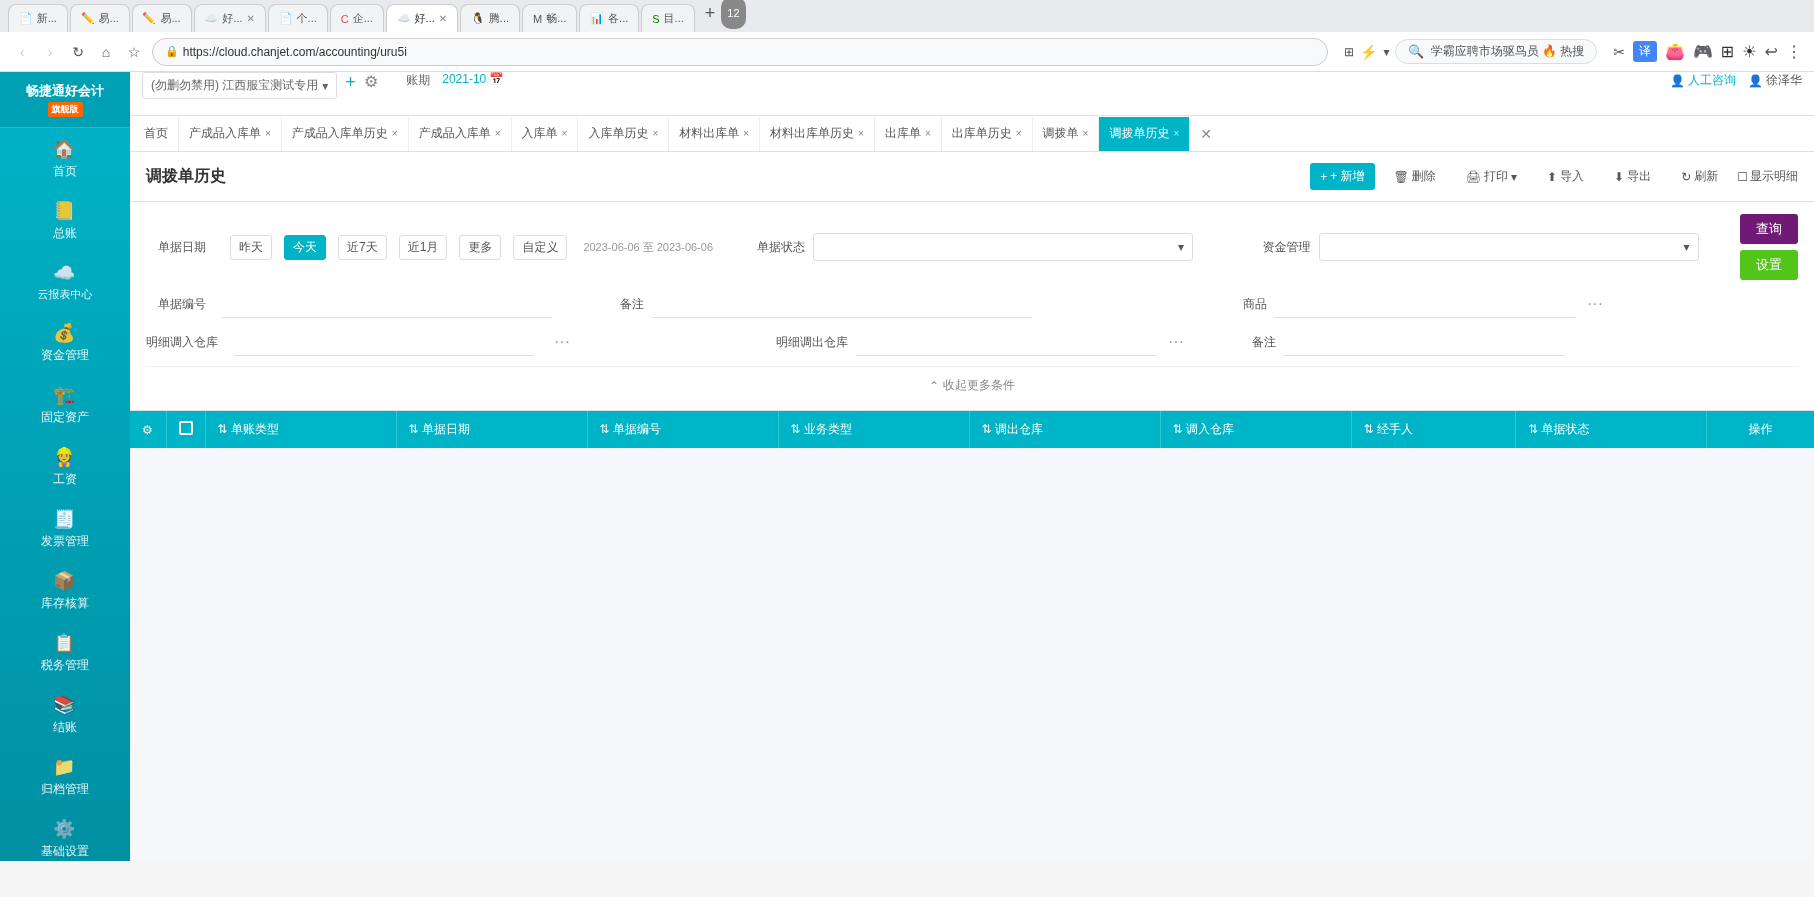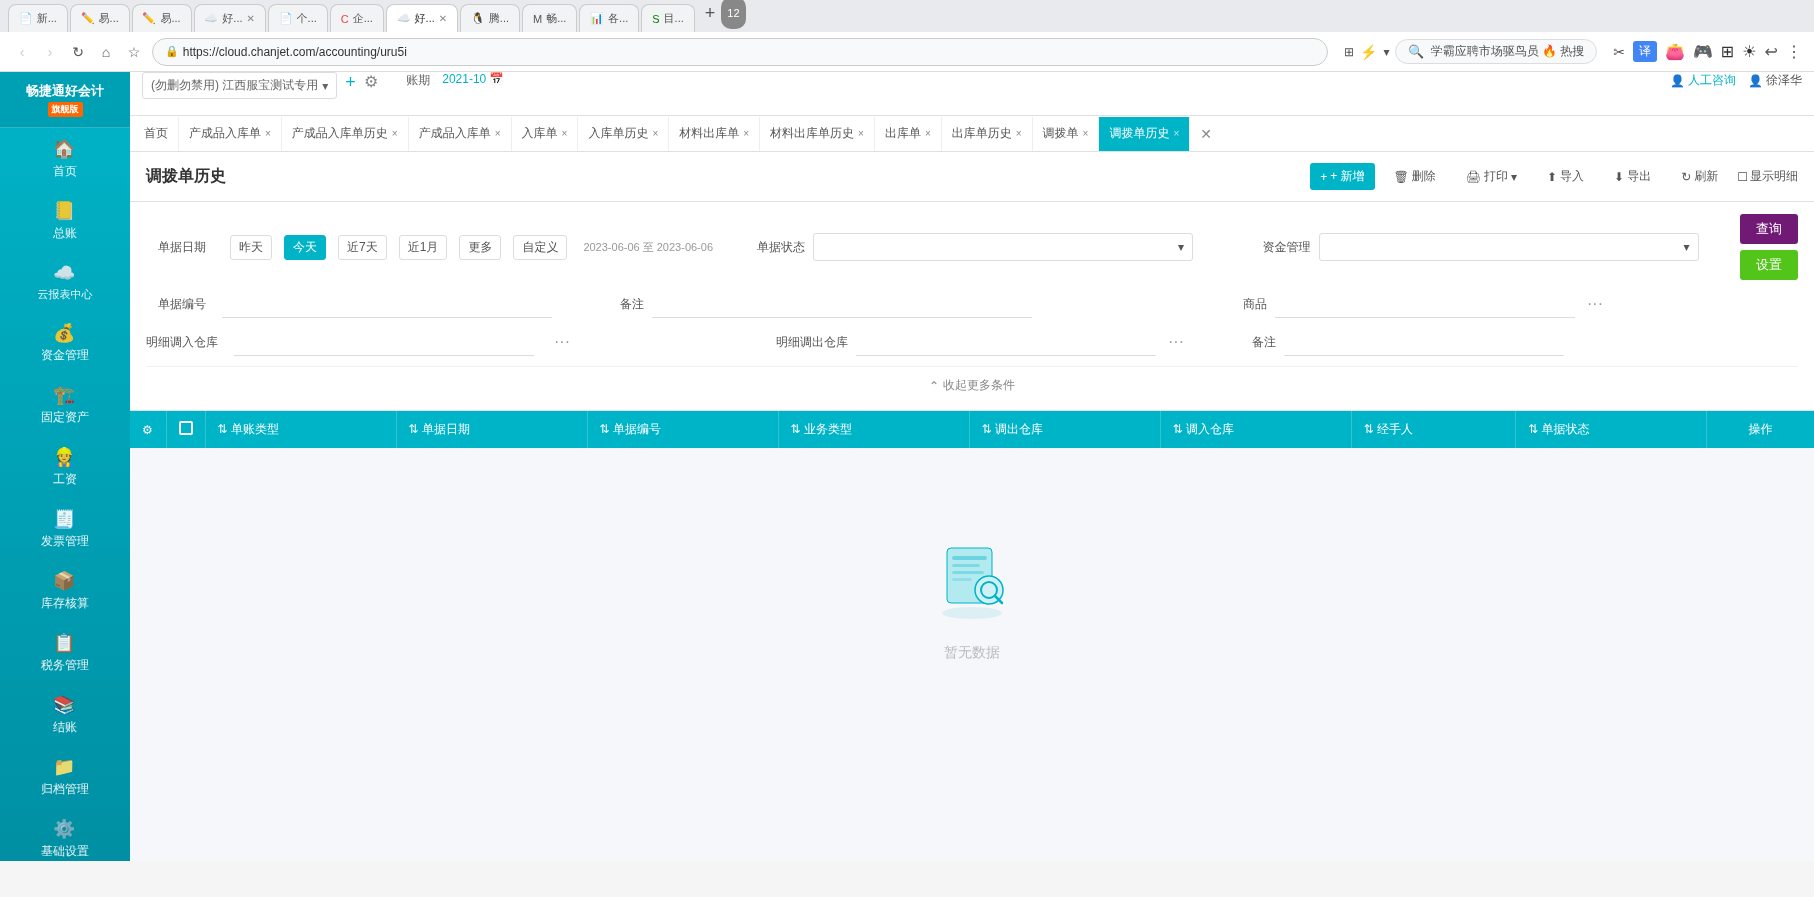--- a/index.html
+++ b/index.html
@@ -711,31 +711,17 @@
               </th>
               <th>
                 <span>操作</span>
               </th>
             </tr>
           </thead>
           <tbody>
           </tbody>
         </table>
 
-        <div class="empty-state">
-          <svg class="empty-icon" viewBox="0 0 100 100" xmlns="http://www.w3.org/2000/svg">
-            <ellipse cx="50" cy="85" rx="30" ry="6" fill="rgba(0,180,200,0.1)"></ellipse>
-            <rect x="25" y="20" width="45" height="55" rx="4" fill="#b3eaf0" stroke="#00b4c8" stroke-width="1"></rect>
-            <rect x="30" y="28" width="35" height="4" rx="2" fill="#00b4c8" opacity="0.4"></rect>
-            <rect x="30" y="36" width="28" height="3" rx="2" fill="#00b4c8" opacity="0.3"></rect>
-            <rect x="30" y="43" width="32" height="3" rx="2" fill="#00b4c8" opacity="0.3"></rect>
-            <rect x="30" y="50" width="20" height="3" rx="2" fill="#00b4c8" opacity="0.2"></rect>
-            <circle cx="67" cy="62" r="14" fill="#d0f0f5" stroke="#00b4c8" stroke-width="1.5"></circle>
-            <circle cx="67" cy="62" r="8" fill="none" stroke="#00b4c8" stroke-width="2"></circle>
-            <line x1="73" y1="68" x2="80" y2="75" stroke="#00b4c8" stroke-width="2.5" stroke-linecap="round"></line>
-          </svg>
-          <span class="empty-text">暂无数据</span>
-        </div>
       </div>
     </div>
 
   </div>
 </div>
 
 </body></html>

